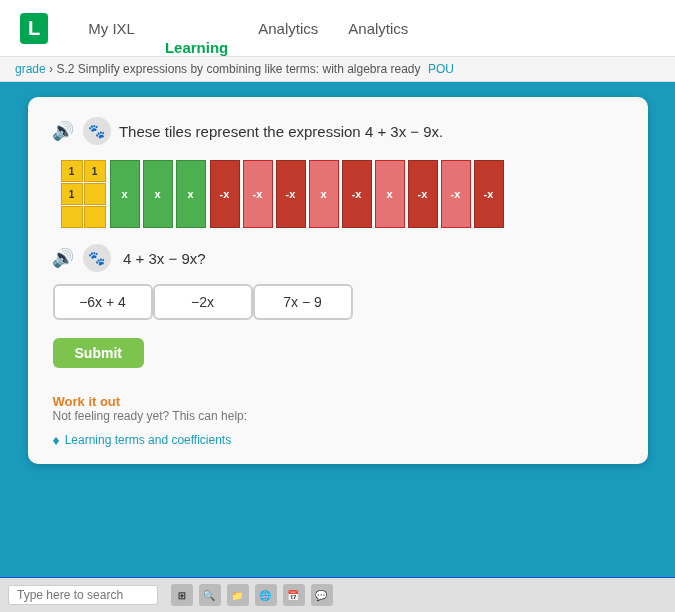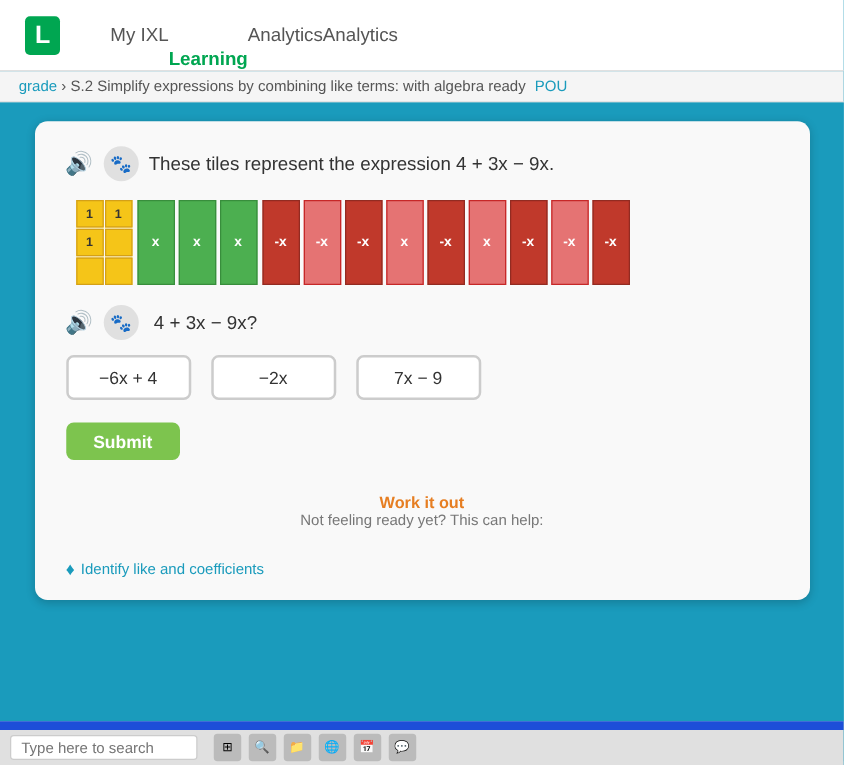--- a/index.html
+++ b/index.html
@@ -26,20 +26,21 @@
       background: #00a651;
       color: #fff;
       font-weight: bold;
       font-size: 20px;
       padding: 4px 8px;
       border-radius: 4px;
       margin-right: 40px;
     }
     .nav-links {
       display: flex;
+      gap: 30px;
       align-items: center;
     }
     .nav-link {
       color: #555;
       font-size: 15px;
       cursor: pointer;
       text-decoration: none;
     }
     .nav-link.active {
       color: #00a651;
@@ -172,21 +173,21 @@
       align-items: center;
       justify-content: center;
       font-size: 11px;
       color: #fff;
       font-weight: bold;
     }
 
     
     .answer-choices {
       display: flex;
-      gap: 16px;
+      gap: 0;
       margin-bottom: 18px;
       justify-content: flex-start;
       flex-wrap: wrap;
     }
     .answer-btn {
       border: 2px solid #ccc;
       background: #fff;
       border-radius: 6px;
       padding: 8px 18px;
       font-size: 14px;
@@ -204,22 +205,22 @@
       border-radius: 6px;
       padding: 7px 22px;
       font-size: 14px;
       font-weight: bold;
       cursor: pointer;
       margin-bottom: 26px;
     }
 
     
     .work-it-out {
-      text-align: center;
-      margin-bottom: 24px;
+      text-align: left;
+      margin-bottom: 8px;
     }
     .work-it-out-title {
       color: #e67e22;
       font-weight: bold;
       font-size: 13px;
     }
     .work-it-out-subtitle {
       color: #777;
       font-size: 12px;
     }
@@ -243,21 +244,21 @@
       position: absolute;
       bottom: 0;
       left: 0;
       width: 675px;
       height: 35px;
       background: #e0e0e0;
       display: flex;
       align-items: center;
       padding: 0 8px;
       gap: 8px;
-      border-top: 7px solid #1d4ed8;
+      border-top: 1px solid #1d4ed8;
     }
     .taskbar-search {
       background: #fff;
       border: 1px solid #ccc;
       border-radius: 3px;
       padding: 2px 8px;
       font-size: 12px;
       color: #999;
       width: 150px;
     }
@@ -371,21 +372,21 @@
     
     <div class="work-it-out">
       <div class="work-it-out-title">Work it out</div>
       <div class="work-it-out-subtitle">Not feeling ready yet? This can help:</div>
     </div>
 
     
     <div>
       <a class="help-link">
         <span class="help-link-icon">♦</span>
-        <span>Identify like and coefficients</span>
+        <span>Learning terms and coefficients</span>
       </a>
     </div>
 
   </div>
 </div>
 
 <div class="taskbar">
   <input class="taskbar-search" type="text" placeholder="Type here to search" style="">
   <div class="taskbar-icons">
     <div class="taskbar-icon">⊞</div>

